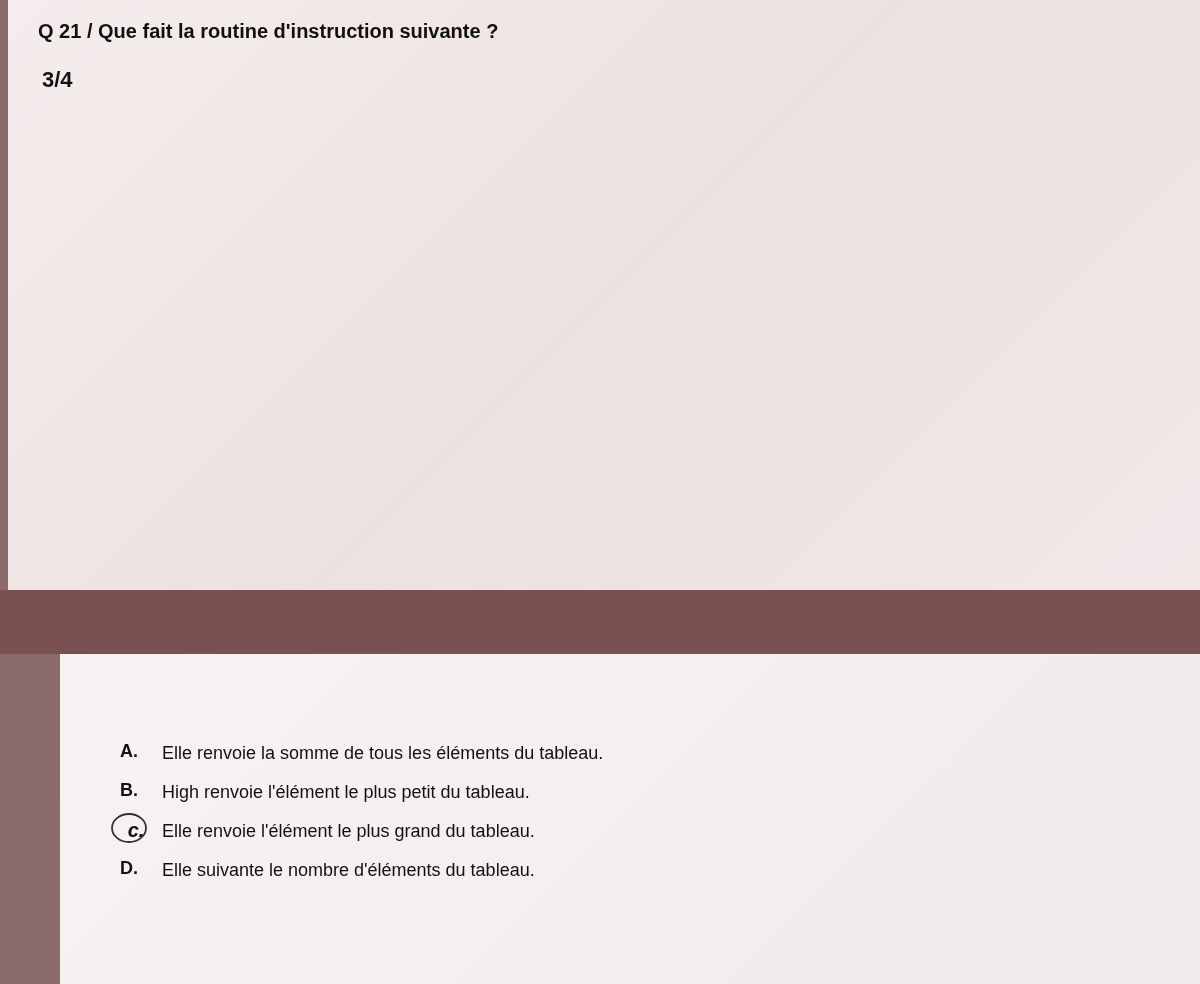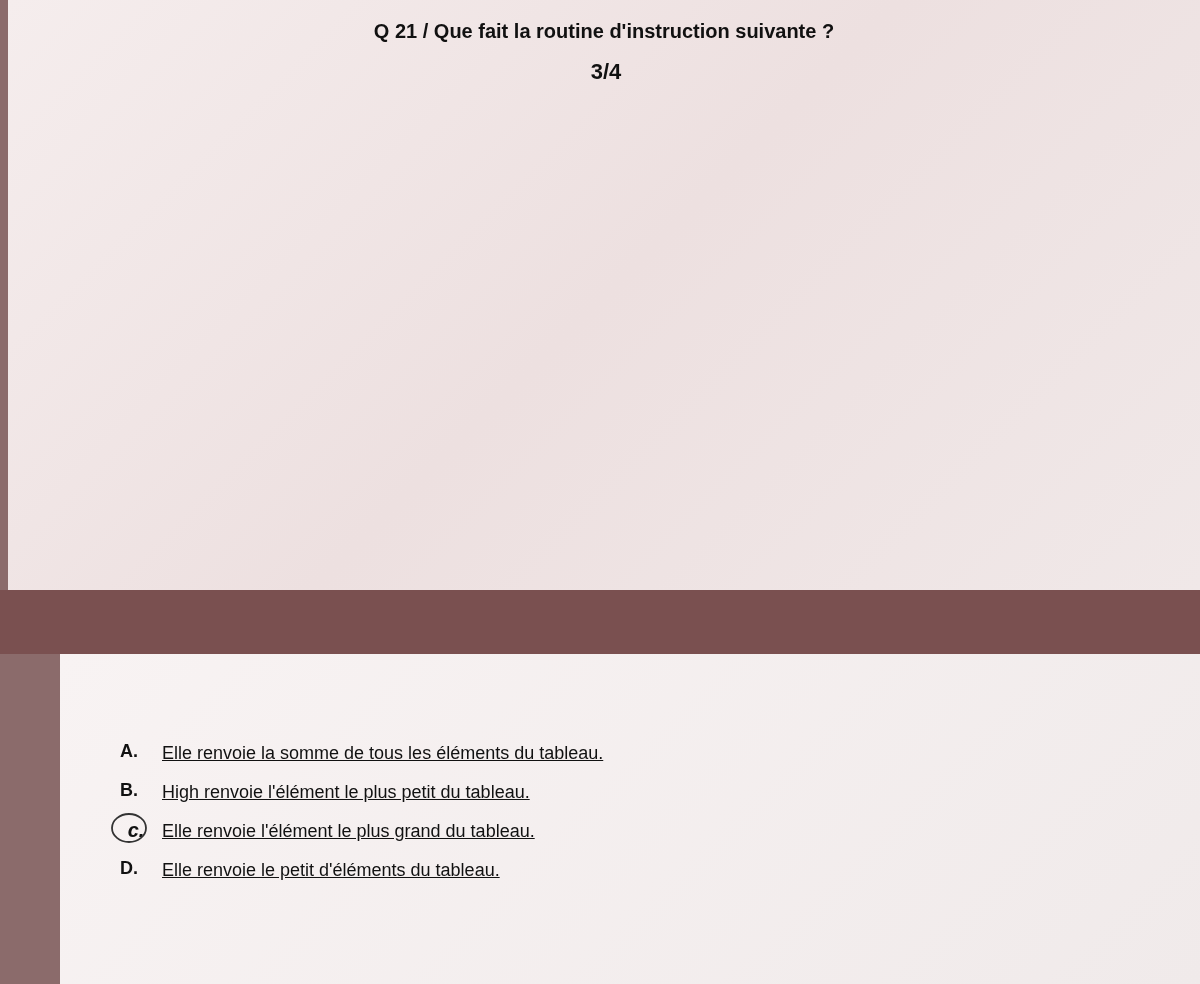--- a/index.html
+++ b/index.html
@@ -19,21 +19,20 @@
 
     .paper-top {
       position: absolute;
       top: 0;
       left: 8px;
       right: 0;
       height: 590px;
       background-color: #f0e8e8;
       background: linear-gradient(135deg, #f5eded 0%, #ede0e0 50%, #f0e8e8 100%);
       padding: 20px 30px;
-      text-align: center;
     }
 
     .question-title {
       font-size: 20px;
       font-weight: bold;
       margin-bottom: 14px;
       color: #111;
       font-family: Arial, sans-serif;
     }
 
@@ -43,21 +42,21 @@
       line-height: 1.55;
       color: #111;
       white-space: pre;
       margin-left: 10px;
     }
 
     .score-label {
       font-size: 22px;
       font-weight: bold;
       color: #111;
-      margin-top: 16px;
+      margin-top: 24px;
       margin-left: 4px;
       font-family: Arial, sans-serif;
     }
 
     .paper-bottom {
       position: absolute;
       bottom: 0;
       left: 60px;
       right: 0;
       height: 330px;
@@ -98,21 +97,20 @@
       position: absolute;
       top: -8px;
       left: -10px;
       width: 38px;
       height: 34px;
     }
 
     .option-text {
       flex: 1;
       line-height: 1.4;
-      text-decoration: underline;
     }
 
     .option-a .option-label { font-style: normal; }
     .option-b .option-label { font-style: normal; }
     .option-c .option-label { font-style: italic; font-size: 20px; }
 
     .divider-brown {
       position: absolute;
       left: 0;
       right: 0;
@@ -144,15 +142,15 @@
     <span class="option-label circled">
       <svg class="circle-svg" viewBox="0 0 38 34" fill="none" xmlns="http://www.w3.org/2000/svg">
         <ellipse cx="19" cy="17" rx="17" ry="14" stroke="#333" stroke-width="1.8" fill="none"></ellipse>
       </svg>
       <span style="font-style:italic;font-weight:bold;font-size:20px;">c.</span>
     </span>
     <span class="option-text">Elle renvoie l'élément le plus grand du tableau.</span>
   </div>
   <div class="answer-option option-d">
     <span class="option-label">D.</span>
-    <span class="option-text">Elle renvoie le petit d'éléments du tableau.</span>
+    <span class="option-text">Elle suivante le nombre d'éléments du tableau.</span>
   </div>
 </div>
 
 </body></html>

